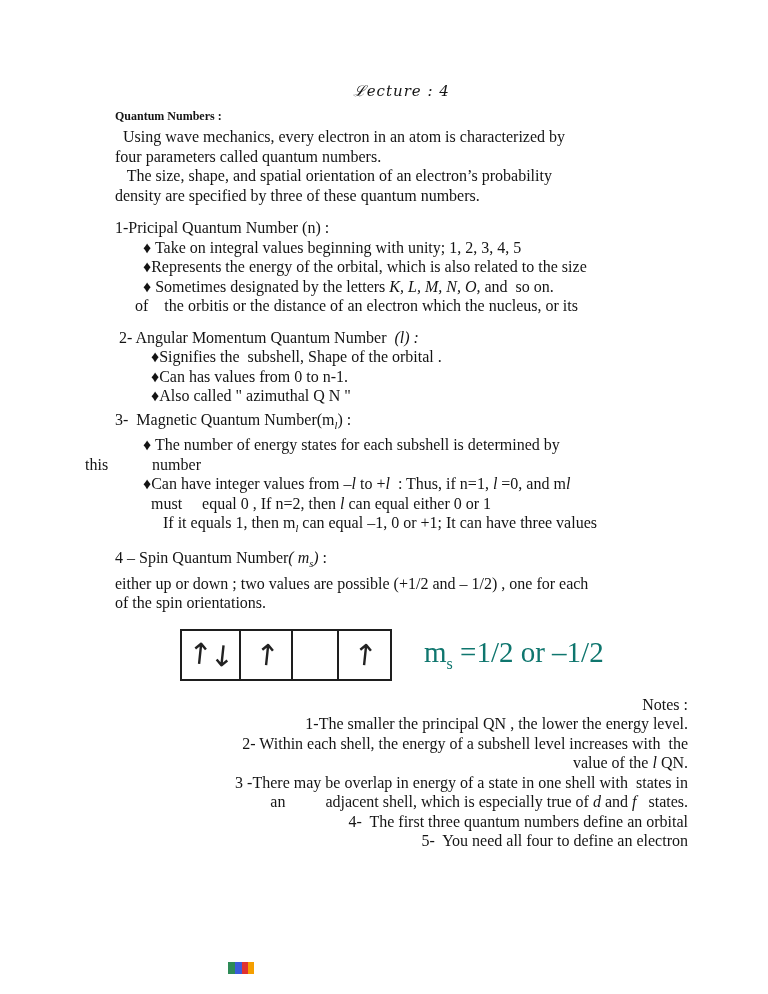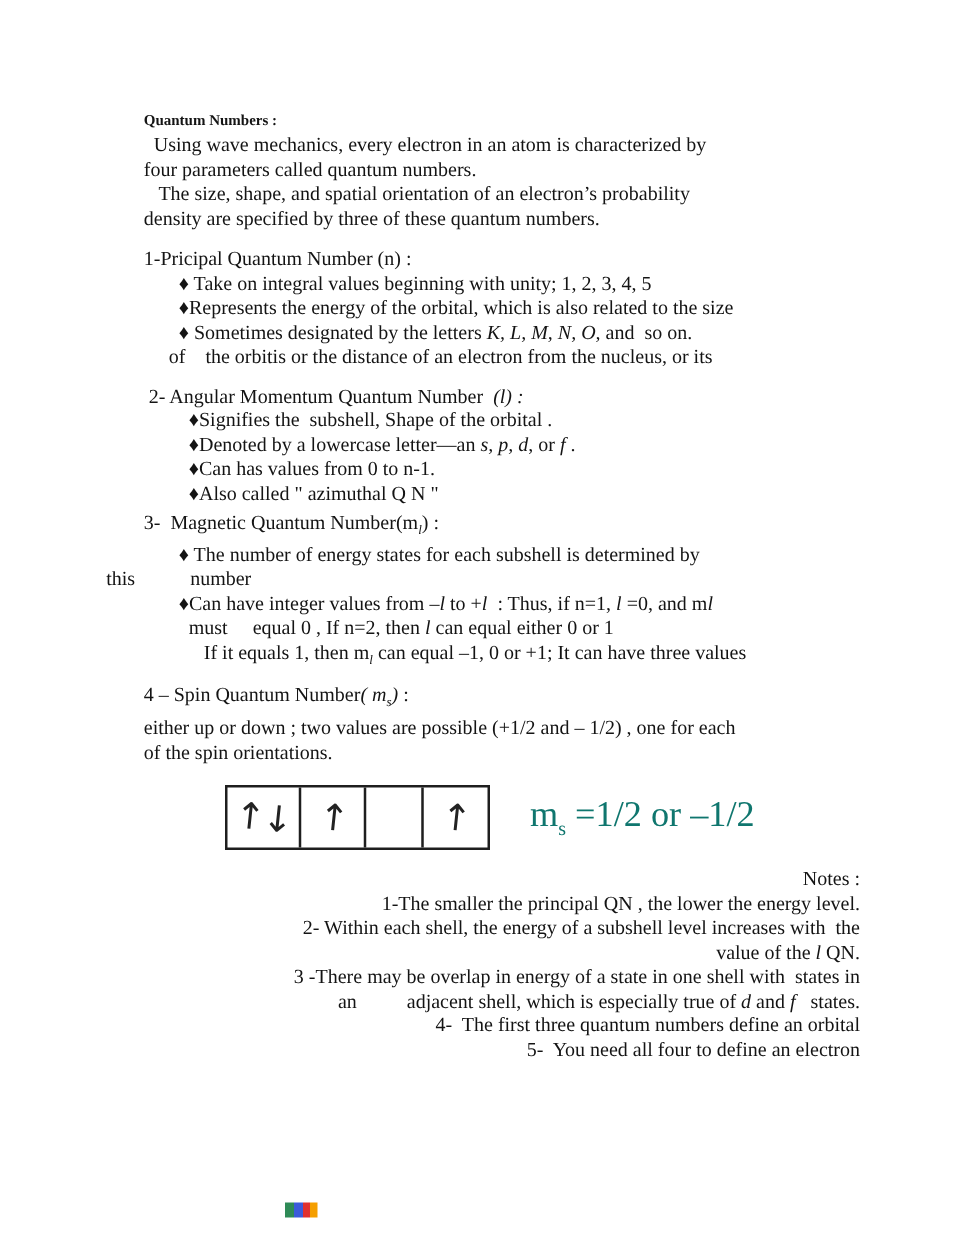--- a/index.html
+++ b/index.html
@@ -44,42 +44,44 @@
     position:absolute;left:228px;top:962px;width:26px;height:12px;
     background:linear-gradient(90deg,#2e8b57 0 28%,#3b5bdb 28% 55%,#e03131 55% 78%,#f59f00 78% 100%);
   }
 </style>
 </head>
 <body>
 
 <div class="page">
   <div class="content">
 
+    <div class="script-header">
+      <span>ℒecture : 4</span>
+    </div>
 
     <div class="title">Quantum Numbers :</div>
 
     <div class="intro">
       <div class="l"><span>  Using wave mechanics, every electron in an atom is characterized by</span></div>
       <div class="l"><span>four parameters called </span><span class="b">quantum numbers.</span></div>
       <div class="l"><span>   The size, shape, and spatial orientation of an electron’s probability</span></div>
       <div class="l"><span>density are specified by three of these quantum numbers.</span></div>
     </div>
 
     <div class="sec1">
       <div class="l"><span>1-</span><span class="b">Pricipal Quantum Number (n) :</span></div>
       <div class="l m28"><span>♦ Take on integral values beginning with unity; 1, 2, 3, 4, 5</span></div>
       <div class="l m28"><span>♦Represents the energy of the orbital, which is also related to the size</span></div>
       <div class="l m28"><span>♦ Sometimes designated by the letters </span><span class="it">K, L, M, N, O,</span><span> and  so on.</span></div>
-      <div class="l m20"><span>of    the orbitis or the distance of an electron from the nucleus, or its</span></div>
+      <div class="l m20"><span>of    the orbitis or the distance of an electron which the nucleus, or its</span></div>
     </div>
 
     <div class="sec2">
       <div class="l"><span class="b"> 2- Angular Momentum Quantum Number  </span><span class="b it">(l) :</span></div>
       <div class="l m36"><span>♦Signifies the  subshell, Shape of the orbital .</span></div>
-      <div class="l m36"><span>♦Denoted by a lowercase letter—an </span><span class="it">s, p, d</span><span>, or </span><span class="it">f</span><span> .</span></div>
       <div class="l m36"><span>♦Can has values from 0 to n-1.</span></div>
       <div class="l m36"><span>♦Also called " azimuthal Q N "</span></div>
     </div>
 
     <div class="sec3">
       <div class="l"><span class="b">3-  Magnetic Quantum Number(m</span><sub class="b it">l</sub><span class="b">) :</span></div>
       <div class="l m28"><span>♦ The number of energy states for each subshell is determined by</span></div>
       <div class="l mneg"><span>this           number</span></div>
       <div class="l m28"><span>♦Can have integer values from –</span><span class="it">l</span><span> to +</span><span class="it">l</span><span>  : Thus, if n=1, </span><span class="it">l</span><span> =0, and m</span><span class="it">l</span></div>
       <div class="l m36"><span>must     equal 0 , If n=2, then </span><span class="it">l</span><span> can equal either 0 or 1</span></div>

